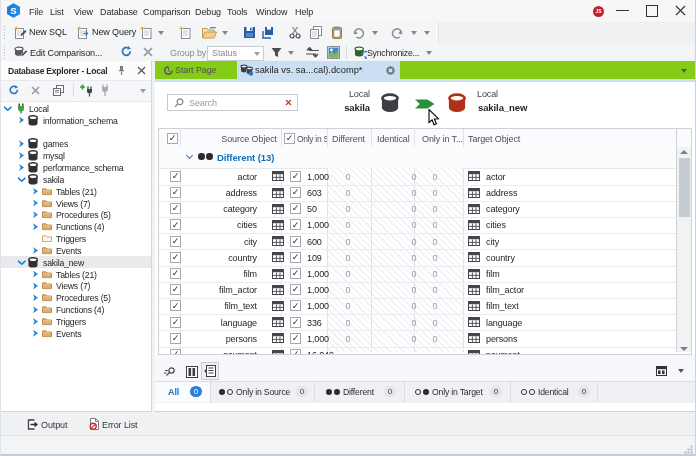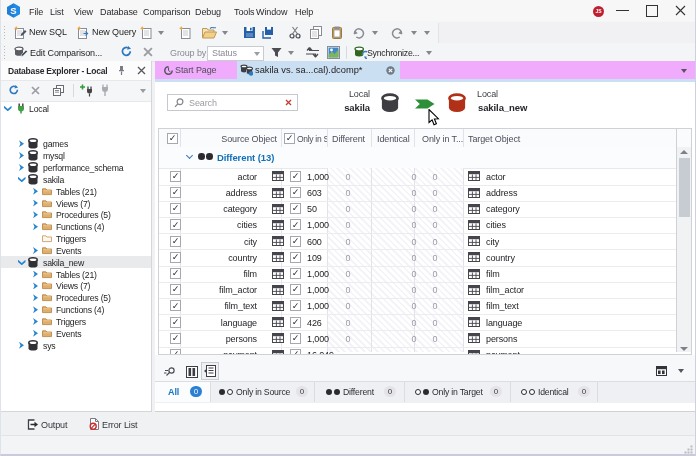--- a/index.html
+++ b/index.html
@@ -20,21 +20,21 @@
 #lphead{position:absolute;left:0;top:0;width:151px;height:19px;background:#fcfcfd;}
 #lptool{position:absolute;left:0;top:19px;width:151px;height:20px;background:#f5f6f7;border-top:1px solid #e7e8eb;border-bottom:1px solid #e7e8eb;}
 #tree{position:absolute;left:0;top:41px;width:151px;height:309px;background:#fff;}
 .trow{position:absolute;height:12px;width:151px;}
 .trow .lbl{position:absolute;top:1.5px;font-size:8.7px;color:#1e1e1e;letter-spacing:-0.2px;}
 .chR{position:absolute;width:5px;height:7px;background:#2485d0;clip-path:polygon(0 0,100% 50%,0 100%,30% 50%);}
 .chV{position:absolute;width:4px;height:4px;border-right:1.6px solid #3878b9;border-bottom:1.6px solid #3878b9;transform:rotate(45deg);}
 .chD{position:absolute;width:7.5px;height:5.5px;background:#2485d0;clip-path:polygon(0 0,50% 58%,100% 0,100% 42%,50% 100%,0 42%);}
 
 #doc{left:155px;top:61px;width:541px;height:350px;background:#fff;}
-#tabstrip{position:absolute;left:0;top:0;width:541px;height:18px;background:#f0abfc;}
+#tabstrip{position:absolute;left:0;top:0;width:541px;height:18px;background:#84cc16;}
 #tabline{position:absolute;left:0;top:18px;width:541px;height:3px;background:#cbdff2;}
 #dcontent{position:absolute;left:0;top:21px;width:541px;height:329px;background:#fff;border-bottom:1px solid #cfd1d7;}
 
 .vline{position:absolute;width:1px;background:#e2e3e8;}
 .hline{position:absolute;height:1px;background:#ebecef;}
 .grow{position:absolute;left:3px;width:518px;height:16px;}
 .cb{position:absolute;width:9px;height:9px;background:#fff;border:1px solid #a6a8b0;}
 .cb:after{content:"\2713";position:absolute;left:0.8px;top:-1.8px;font-size:9.3px;color:#33333b;}
 .num{position:absolute;font-size:9px;color:#24242a;letter-spacing:-0.1px;}
 .zero{position:absolute;font-size:9px;color:#9b9ca8;}
@@ -93,21 +93,21 @@
       <polygon points="7.5,0.2 14,3.9 14,11.1 7.5,14.8 1,11.1 1,3.9" fill="#1d7fd7"></polygon>
       <polygon points="7.5,0.2 14,3.9 14,11.1 7.5,14.8 7.5,7.5" fill="#2593ee" opacity="0.55"></polygon>
       <text x="7.5" y="11" font-size="9.5" font-weight="bold" fill="#fff" text-anchor="middle" font-family="Liberation Sans">S</text>
     </svg>
     <span class="m" style="left:29px">File</span>
     <span class="m" style="left:50px">List</span>
     <span class="m" style="left:74px">View</span>
     <span class="m" style="left:100px">Database</span>
     <span class="m" style="left:143px">Comparison</span>
     <span class="m" style="left:195px">Debug</span>
-    <span class="m" style="left:234px">Tools</span>
+    <span class="m" style="left:227px">Tools</span>
     <span class="m" style="left:256px">Window</span>
     <span class="m" style="left:295px">Help</span>
   </div>
   <div class="abs" style="left:593px;top:6px;width:11px;height:11px;border-radius:50%;background:#c01f30;color:#fff;font-size:5px;text-align:center;line-height:11px;font-weight:bold">JS</div>
   <div class="abs" style="left:616px;top:10px;width:13px;height:1px;background:#333"></div>
   <div class="abs" style="left:646px;top:5px;width:10px;height:10px;border:1px solid #333"></div>
   <svg class="abs" style="left:675px;top:5px" width="11" height="11" viewBox="0 0 11 11">
       <path d="M1 1 L10 10 M10 1 L1 10" stroke="#333" stroke-width="1.1"></path>
     </svg>
 
@@ -265,20 +265,27 @@
       <div class="dd" style="left:140px;top:8px;border-top-color:#9a9ba3"></div>
     </div>
     <div id="tree">
       <div class="trow" style="top:0.2px">
           <div class="chD" style="left:4px;top:3.5px"></div>
           <svg class="abs" style="left:16px;top:0.5px" width="10" height="11" viewBox="0 0 10 11">
             <use href="#plug"></use>
           </svg>
           <span class="lbl" style="left:29px">Local</span>
         </div>
+      <div class="trow" style="top:12.05px">
+          <div class="chR" style="left:19px;top:2.5px"></div>
+          <svg class="abs" style="left:28px;top:0.5px;color:#303035" width="10" height="11" viewBox="0 0 10 11">
+            <use href="#cyl"></use>
+          </svg>
+          <span class="lbl" style="left:43px">information_schema</span>
+        </div>
       <div class="trow" style="top:35.75px">
           <div class="chR" style="left:19px;top:2.5px"></div>
           <svg class="abs" style="left:28px;top:0.5px;color:#303035" width="10" height="11" viewBox="0 0 10 11">
             <use href="#cyl"></use>
           </svg>
           <span class="lbl" style="left:43px">games</span>
         </div>
       <div class="trow" style="top:47.6px">
           <div class="chR" style="left:19px;top:2.5px"></div>
           <svg class="abs" style="left:28px;top:0.5px;color:#303035" width="10" height="11" viewBox="0 0 10 11">
@@ -382,27 +389,20 @@
             <use href="#fld"></use>
           </svg>
           <span class="lbl" style="left:56px">Triggers</span>
         </div>
       <div class="trow" style="top:225.35px">
           <div class="chR" style="left:33px;top:2.5px"></div>
           <svg class="abs" style="left:42px;top:1.5px" width="10" height="9" viewBox="0 0 10 9">
             <use href="#fld"></use>
           </svg>
           <span class="lbl" style="left:56px">Events</span>
-        </div>
-      <div class="trow" style="top:237.2px">
-          <div class="chR" style="left:19px;top:2.5px"></div>
-          <svg class="abs" style="left:28px;top:0.5px;color:#303035" width="10" height="11" viewBox="0 0 10 11">
-            <use href="#cyl"></use>
-          </svg>
-          <span class="lbl" style="left:43px">sys</span>
         </div>
     </div>
   </div>
 
   <div class="abs" id="doc">
     <div id="tabstrip">
       <svg class="abs" style="left:9px;top:5px" width="9" height="9" viewBox="0 0 9 9">
           <path d="M4.5 0.8 A3.7 3.7 0 1 0 8.2 4.5" fill="none" stroke="#55565e" stroke-width="1.5"></path>
           <path d="M4.5 4.5 L4.5 1.5 M4.5 4.5 L6.5 6" stroke="#55565e" stroke-width="1"></path>
         </svg>
@@ -636,21 +636,21 @@
             </svg>
             <div class="tgtname" style="top:3.5px">film_text</div>
           </div>
         <div class="grow" style="top:185.1px">
             <div class="cb" style="left:8px;top:2.5px"></div>
             <div class="srcname" style="top:3.5px">language</div>
             <svg class="ticon" style="left:110px;top:3px" viewBox="0 0 12 10">
               <use href="#tbl"></use>
             </svg>
             <div class="cb" style="left:128px;top:2.5px"></div>
-            <div class="num" style="left:145px;top:3.5px">426</div>
+            <div class="num" style="left:145px;top:3.5px">336</div>
             <div class="zero" style="left:176px;top:3.5px;width:20px;text-align:center">0</div>
             <div class="zero" style="left:242px;top:3.5px;width:20px;text-align:center">0</div>
             <div class="zero" style="left:263px;top:3.5px;width:20px;text-align:center">0</div>
             <svg class="ticon" style="left:306px;top:3px" viewBox="0 0 12 10">
               <use href="#tbl"></use>
             </svg>
             <div class="tgtname" style="top:3.5px">language</div>
           </div>
         <div class="grow" style="top:201.3px">
             <div class="cb" style="left:8px;top:2.5px"></div>

